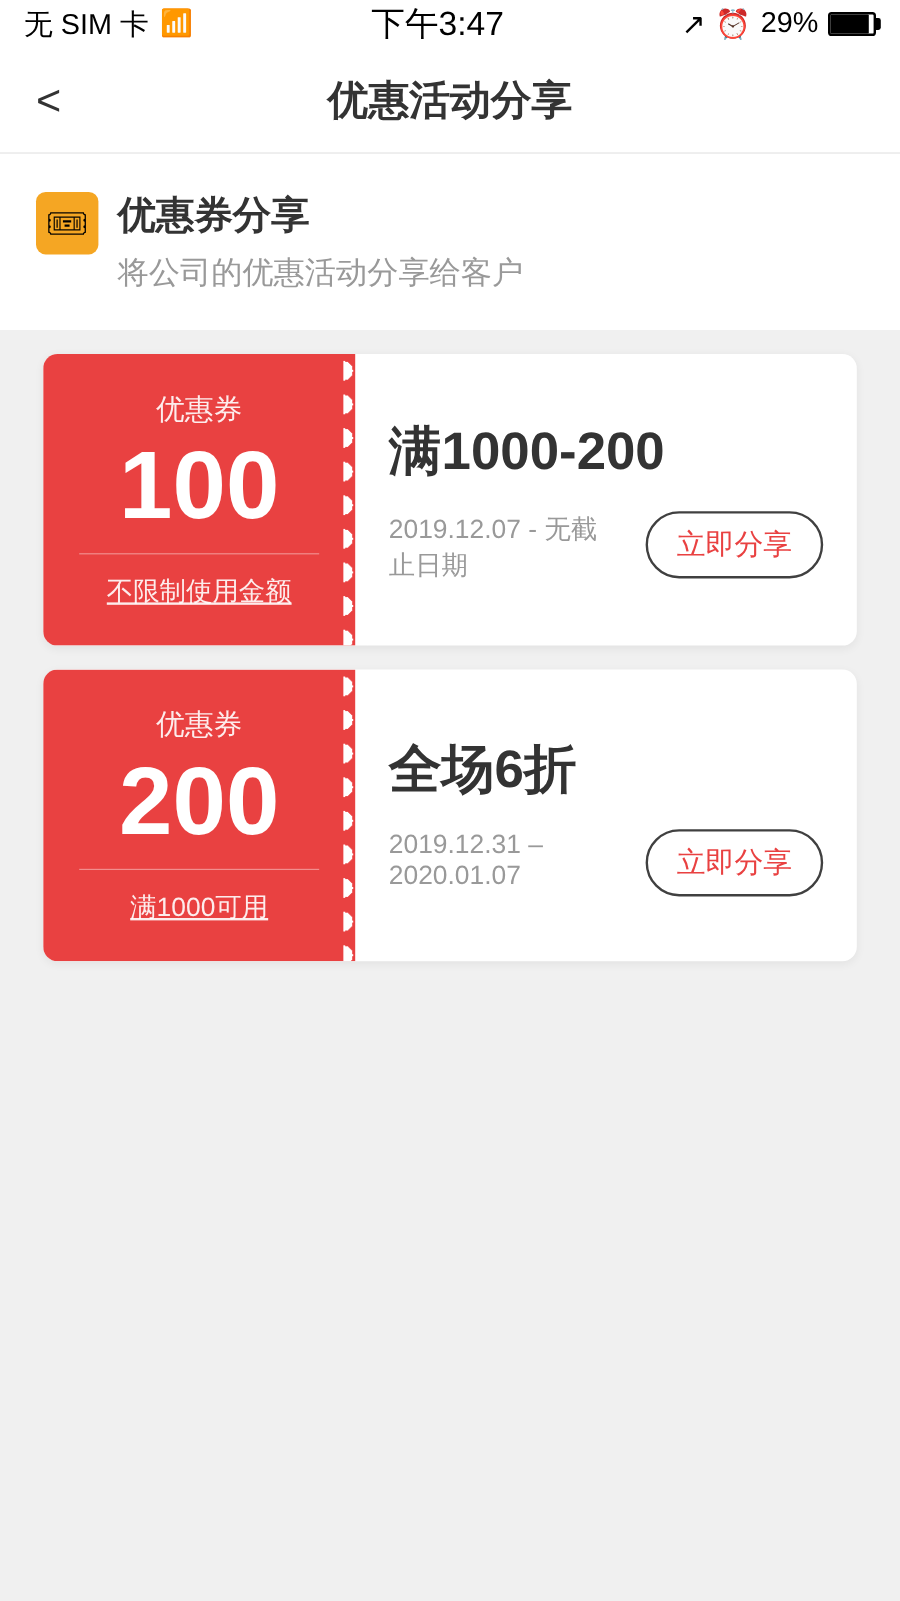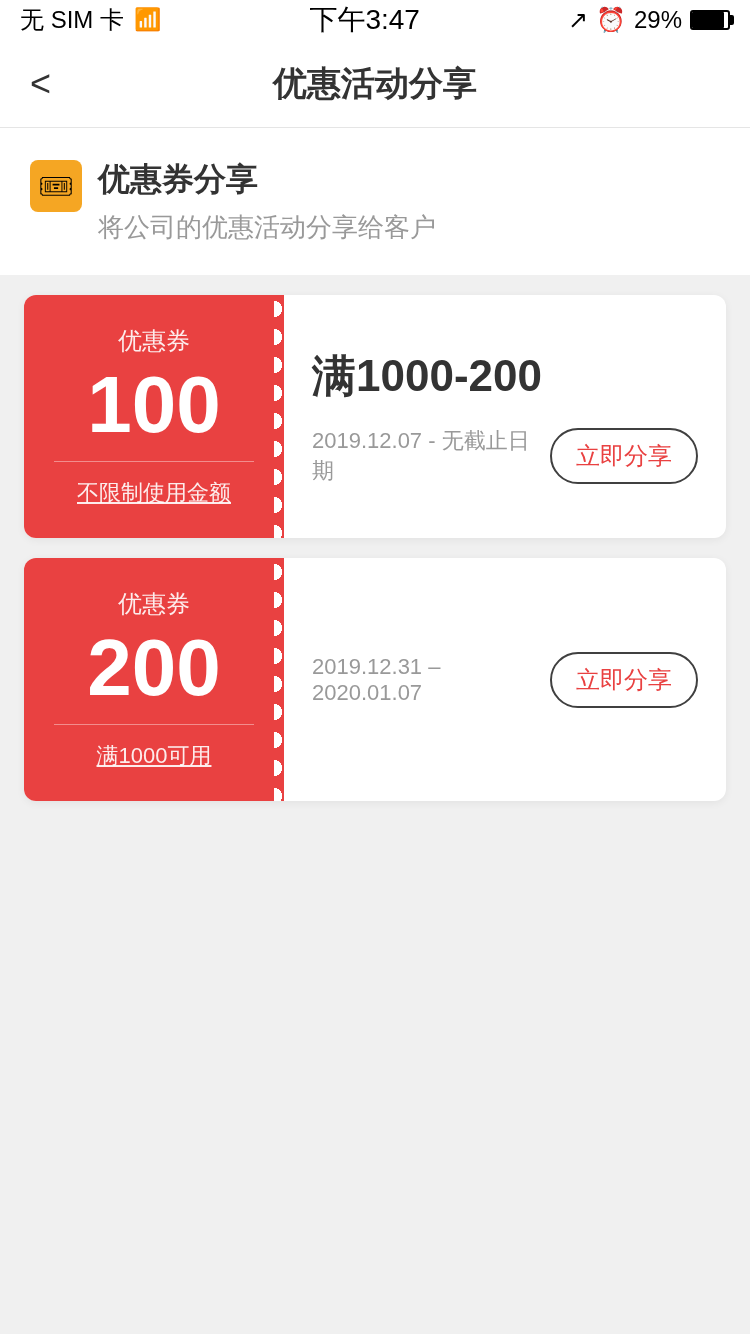--- a/index.html
+++ b/index.html
@@ -134,21 +134,21 @@
     .coupon-list {
       display: flex;
       flex-direction: column;
       gap: 20px;
       padding: 0 0 20px 0;
     }
 
     
     .coupon-card {
       background: #fff;
-      margin: 0 24px;
+      margin: 0 36px;
       border-radius: 12px;
       overflow: hidden;
       display: flex;
       box-shadow: 0 2px 8px rgba(0,0,0,0.06);
     }
 
     
     .coupon-left {
       width: 260px;
       background: #e94141;
@@ -208,21 +208,21 @@
       justify-content: center;
     }
     .coupon-name {
       font-size: 44px;
       font-weight: bold;
       color: #333;
       margin-bottom: 20px;
     }
     .coupon-bottom {
       display: flex;
-      align-items: center;
+      align-items: flex-start;
       justify-content: space-between;
       gap: 20px;
     }
     .coupon-date {
       font-size: 22px;
       color: #999;
       flex: 1;
     }
     .share-btn {
       border: 2px solid #404040;
@@ -299,20 +299,21 @@
     </div>
 
     <div class="coupon-card">
       <div class="coupon-left">
         <span class="coupon-type">优惠券</span>
         <span class="coupon-amount">200</span>
         <div class="coupon-divider"></div>
         <span class="coupon-condition">满1000可用</span>
       </div>
       <div class="coupon-right">
+        <div class="coupon-name">全场6折</div>
         <div class="coupon-bottom">
           <span class="coupon-date">2019.12.31 – 2020.01.07</span>
           <button class="share-btn">立即分享</button>
         </div>
       </div>
     </div>
 
   </div>
 </div>
 

